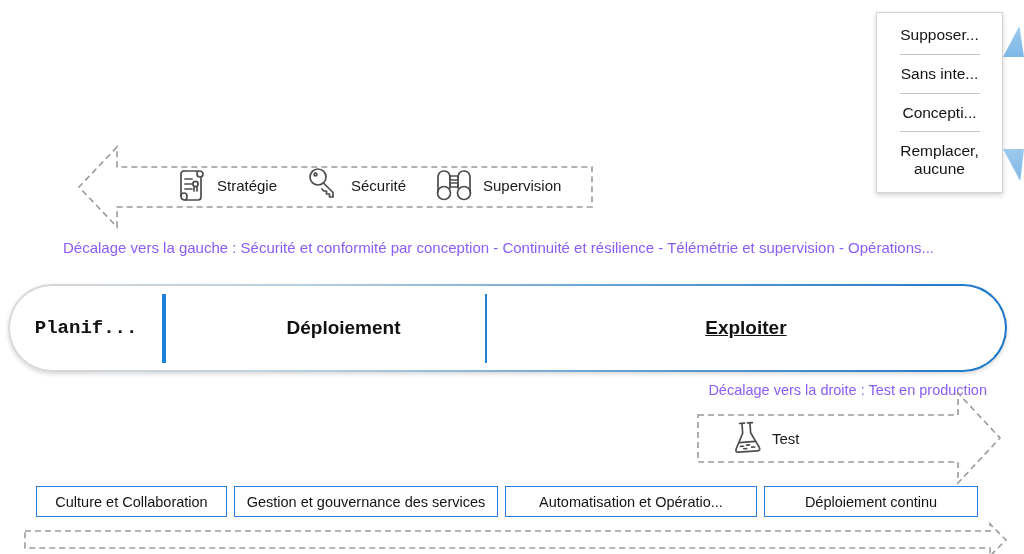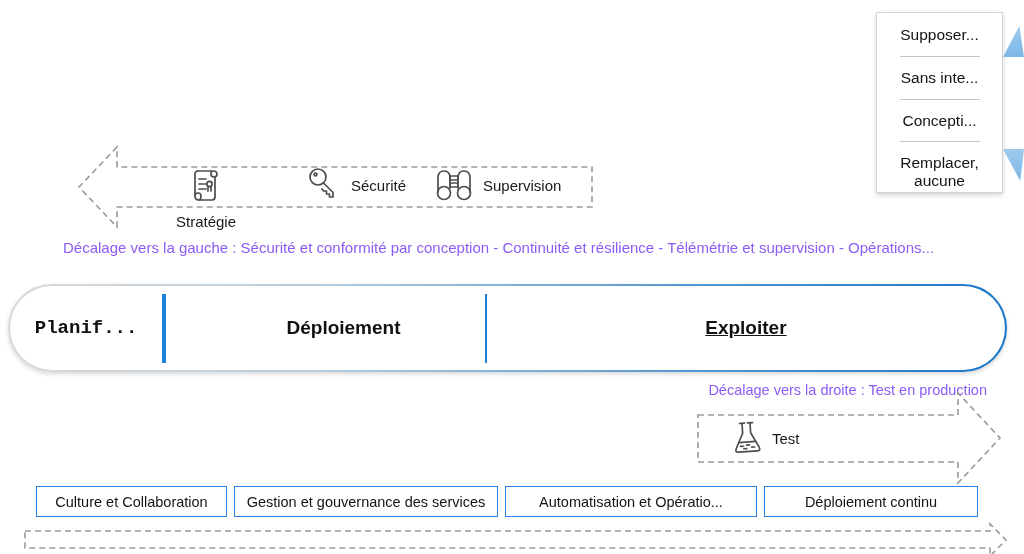--- a/index.html
+++ b/index.html
@@ -6,21 +6,21 @@
   #stage{
     position:relative;width:1024px;height:554px;overflow:hidden;background:#fff;
     font-family:"Liberation Sans",sans-serif;color:#141414;
   }
   
   .panel{
     position:absolute;left:876px;top:12px;width:127px;height:181px;
     background:#fff;border:1px solid #d4d4d4;
     box-shadow:0 2px 5px rgba(0,0,0,.18);
     display:flex;flex-direction:column;justify-content:space-between;
-    padding:13px 0 2px 0;box-sizing:border-box;text-align:center;
+    padding:13px 0 14px 0;box-sizing:border-box;text-align:center;
   }
   .panel-item{font-size:15.5px;line-height:1.15;color:#141414;padding:0 6px;}
   .panel-div{width:80px;height:1px;background:#c4c4c4;margin:0 auto;}
   
   .tri{position:absolute;background:linear-gradient(180deg,#9ccaee,#7db7e6);}
   .tri-up{left:1003px;top:26px;width:21px;height:31px;clip-path:polygon(78% 0,100% 100%,0 100%);}
   .tri-down{left:1003px;top:149px;width:21px;height:32px;clip-path:polygon(0 0,100% 0,82% 100%);}
   
   .dashed-svg{position:absolute;overflow:visible;}
   .dashed-svg polygon{fill:none;stroke:#9a9a9a;stroke-width:1.6;stroke-dasharray:6 4;}
@@ -66,21 +66,21 @@
     <div class="panel-div"></div>
     <div class="panel-item">Remplacer, aucune</div>
   </div>
   <div class="tri tri-up"></div>
   <div class="tri tri-down"></div>
 
   <svg class="dashed-svg" style="left:70px;top:138px;" width="535" height="100">
     <polygon points="47,9 9,49 47,89 47,69 522,69 522,29 47,29"></polygon>
   </svg>
 
-  <div class="icon-group" style="left:176px;top:166px;flex-direction:column;">
+  <div class="icon-group" style="left:176px;top:166px;">
     <svg width="32" height="38" viewBox="0 0 32 38">
       <path d="M8,5 Q5,5 5,8 L5,30 Q5,34 9,34 L22,34 Q25,34 25,31 L25,11"></path>
       <path d="M8,5 L23,5 Q27,5 27,8 Q27,11 24,11 Q21,11 21,8 Q21,5 23,5"></path>
       <path d="M5,30 Q5,27 8,27 Q11,27 11,30 Q11,34 9,34"></path>
       <line x1="9" y1="13" x2="16" y2="13"></line>
       <line x1="9" y1="18" x2="16" y2="18"></line>
       <line x1="9" y1="23" x2="16" y2="23"></line>
       <circle cx="19.5" cy="18" r="2.6"></circle>
       <path d="M18,20.5 L18,25 M21,20.5 L21,25"></path>
     </svg>

